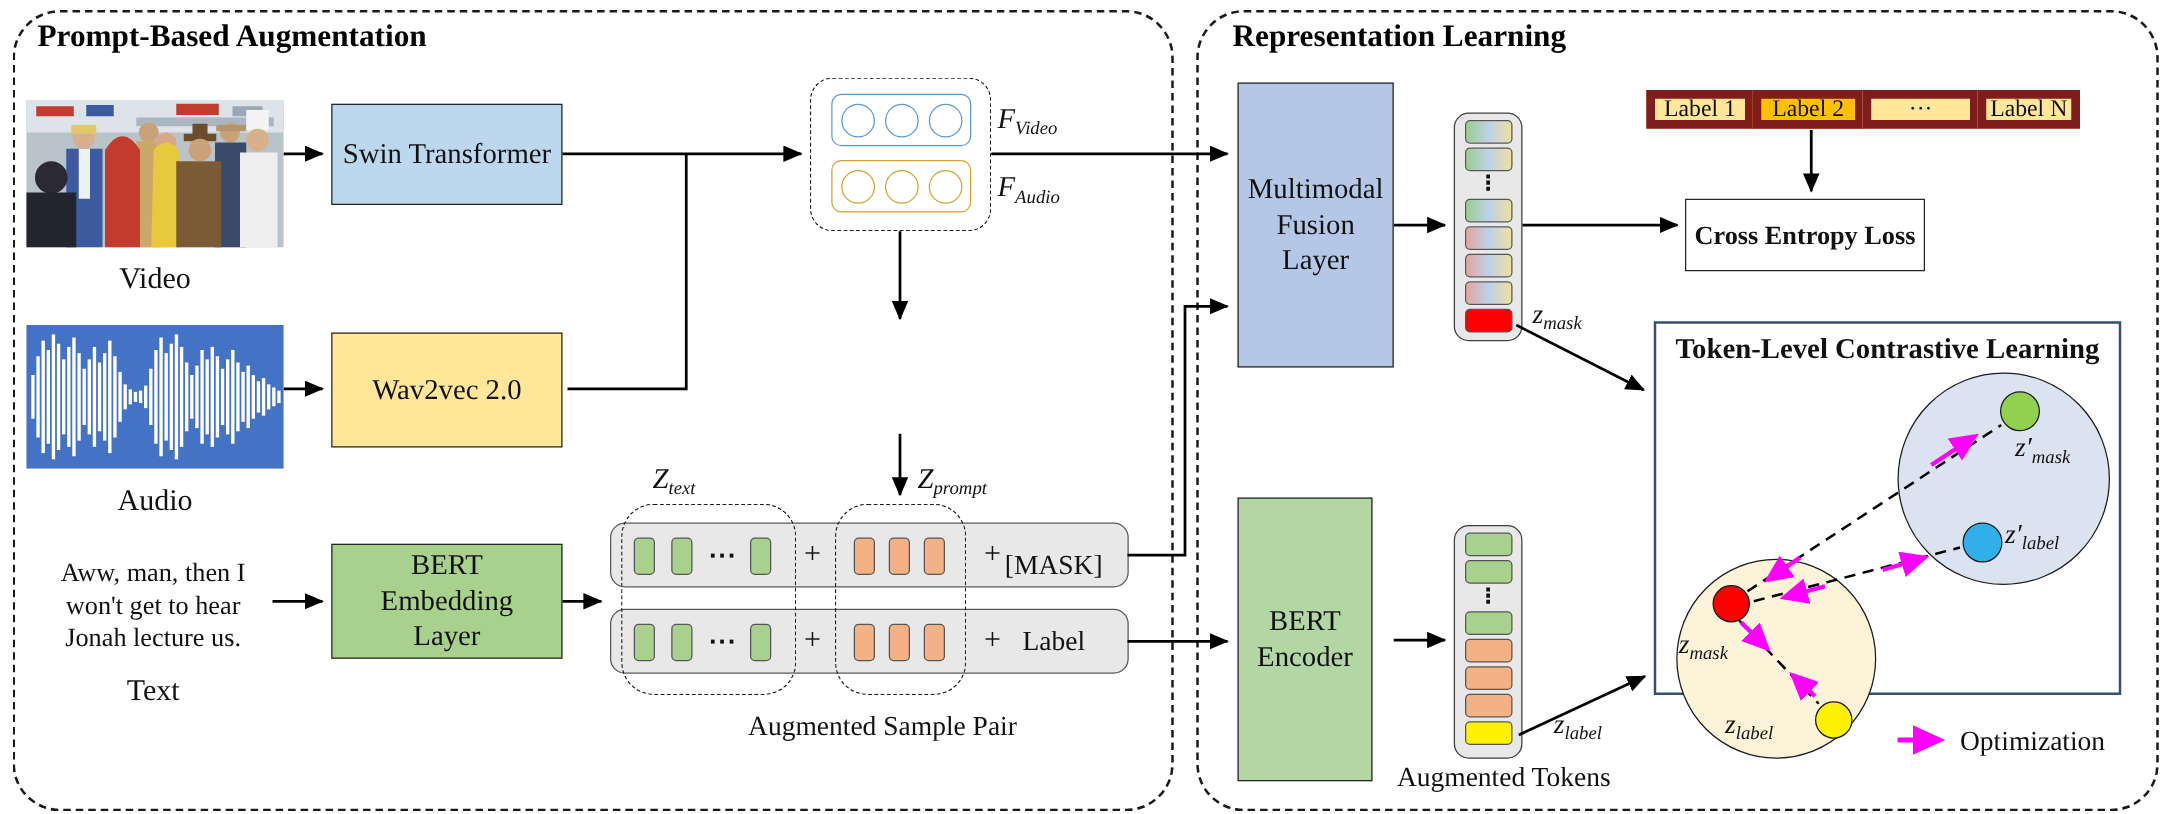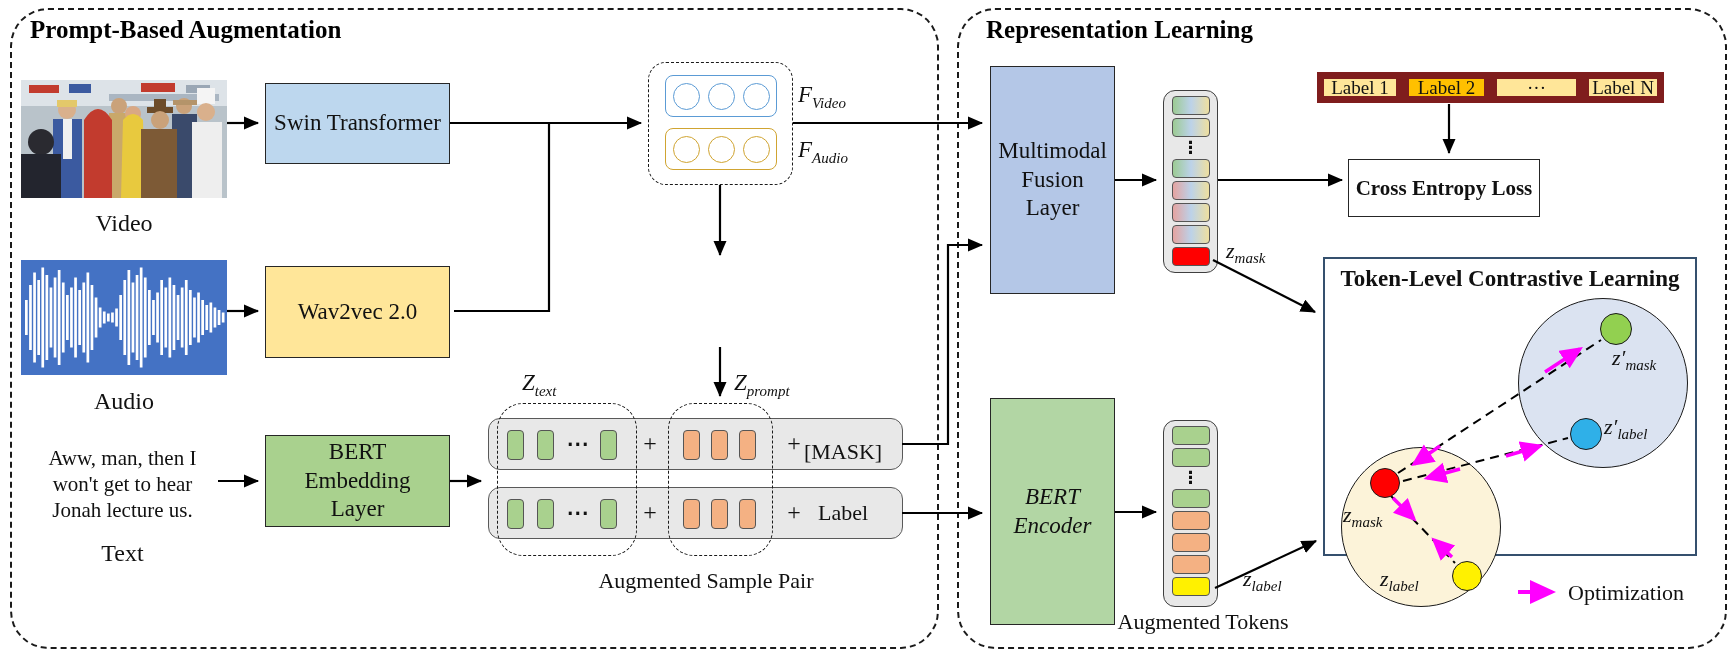--- a/index.html
+++ b/index.html
@@ -243,21 +243,21 @@
   </div>
 
   <div class="dashed-round" style="left:497px;top:403px;width:140px;height:153px;border-radius:26px;"></div>
   <div class="dashed-round" style="left:668px;top:403px;width:105px;height:153px;border-radius:26px;"></div>
 
   <div class="caption" style="left:556px;top:568px;width:300px;">Augmented Sample Pair</div>
 
   <div class="box box-fusion" style="left:990px;top:66px;width:125px;height:228px;padding:0 10px;">
     <span>Multimodal Fusion Layer</span>
   </div>
-  <div class="box box-encoder" style="left:990px;top:398px;width:125px;height:227px;padding:0 14px;font-style:italic;">
+  <div class="box box-encoder" style="left:990px;top:398px;width:108px;height:227px;padding:0 14px;">
     <span>BERT Encoder</span>
   </div>
 
   <div class="tcol" style="left:1163px;top:90px;width:55px;height:183px;">
       <span class="tok tok-grad-green"></span>
       <span class="tok tok-grad-green"></span>
       <span class="tok tok-dots">⋮</span>
       <span class="tok tok-grad-green"></span>
       <span class="tok tok-grad-pink"></span>
       <span class="tok tok-grad-pink"></span>

